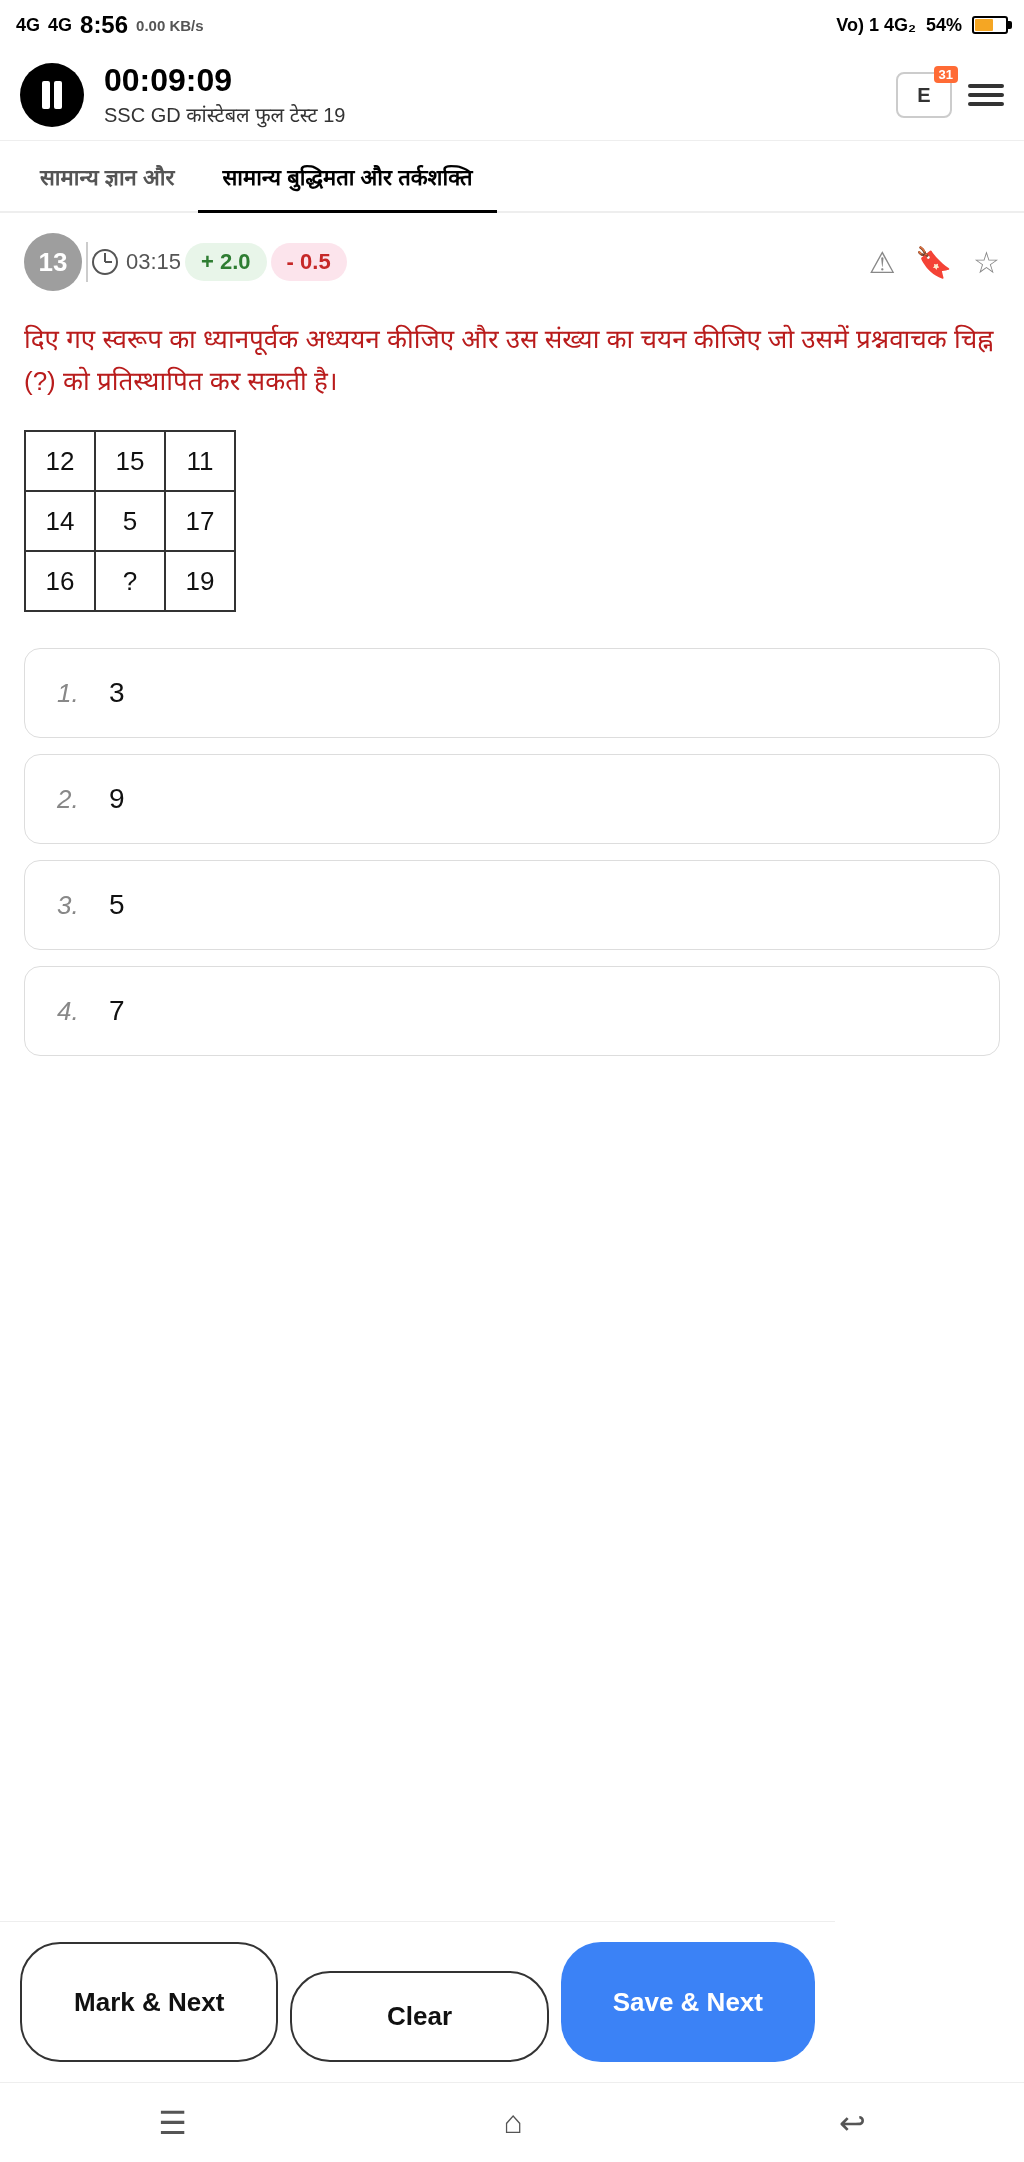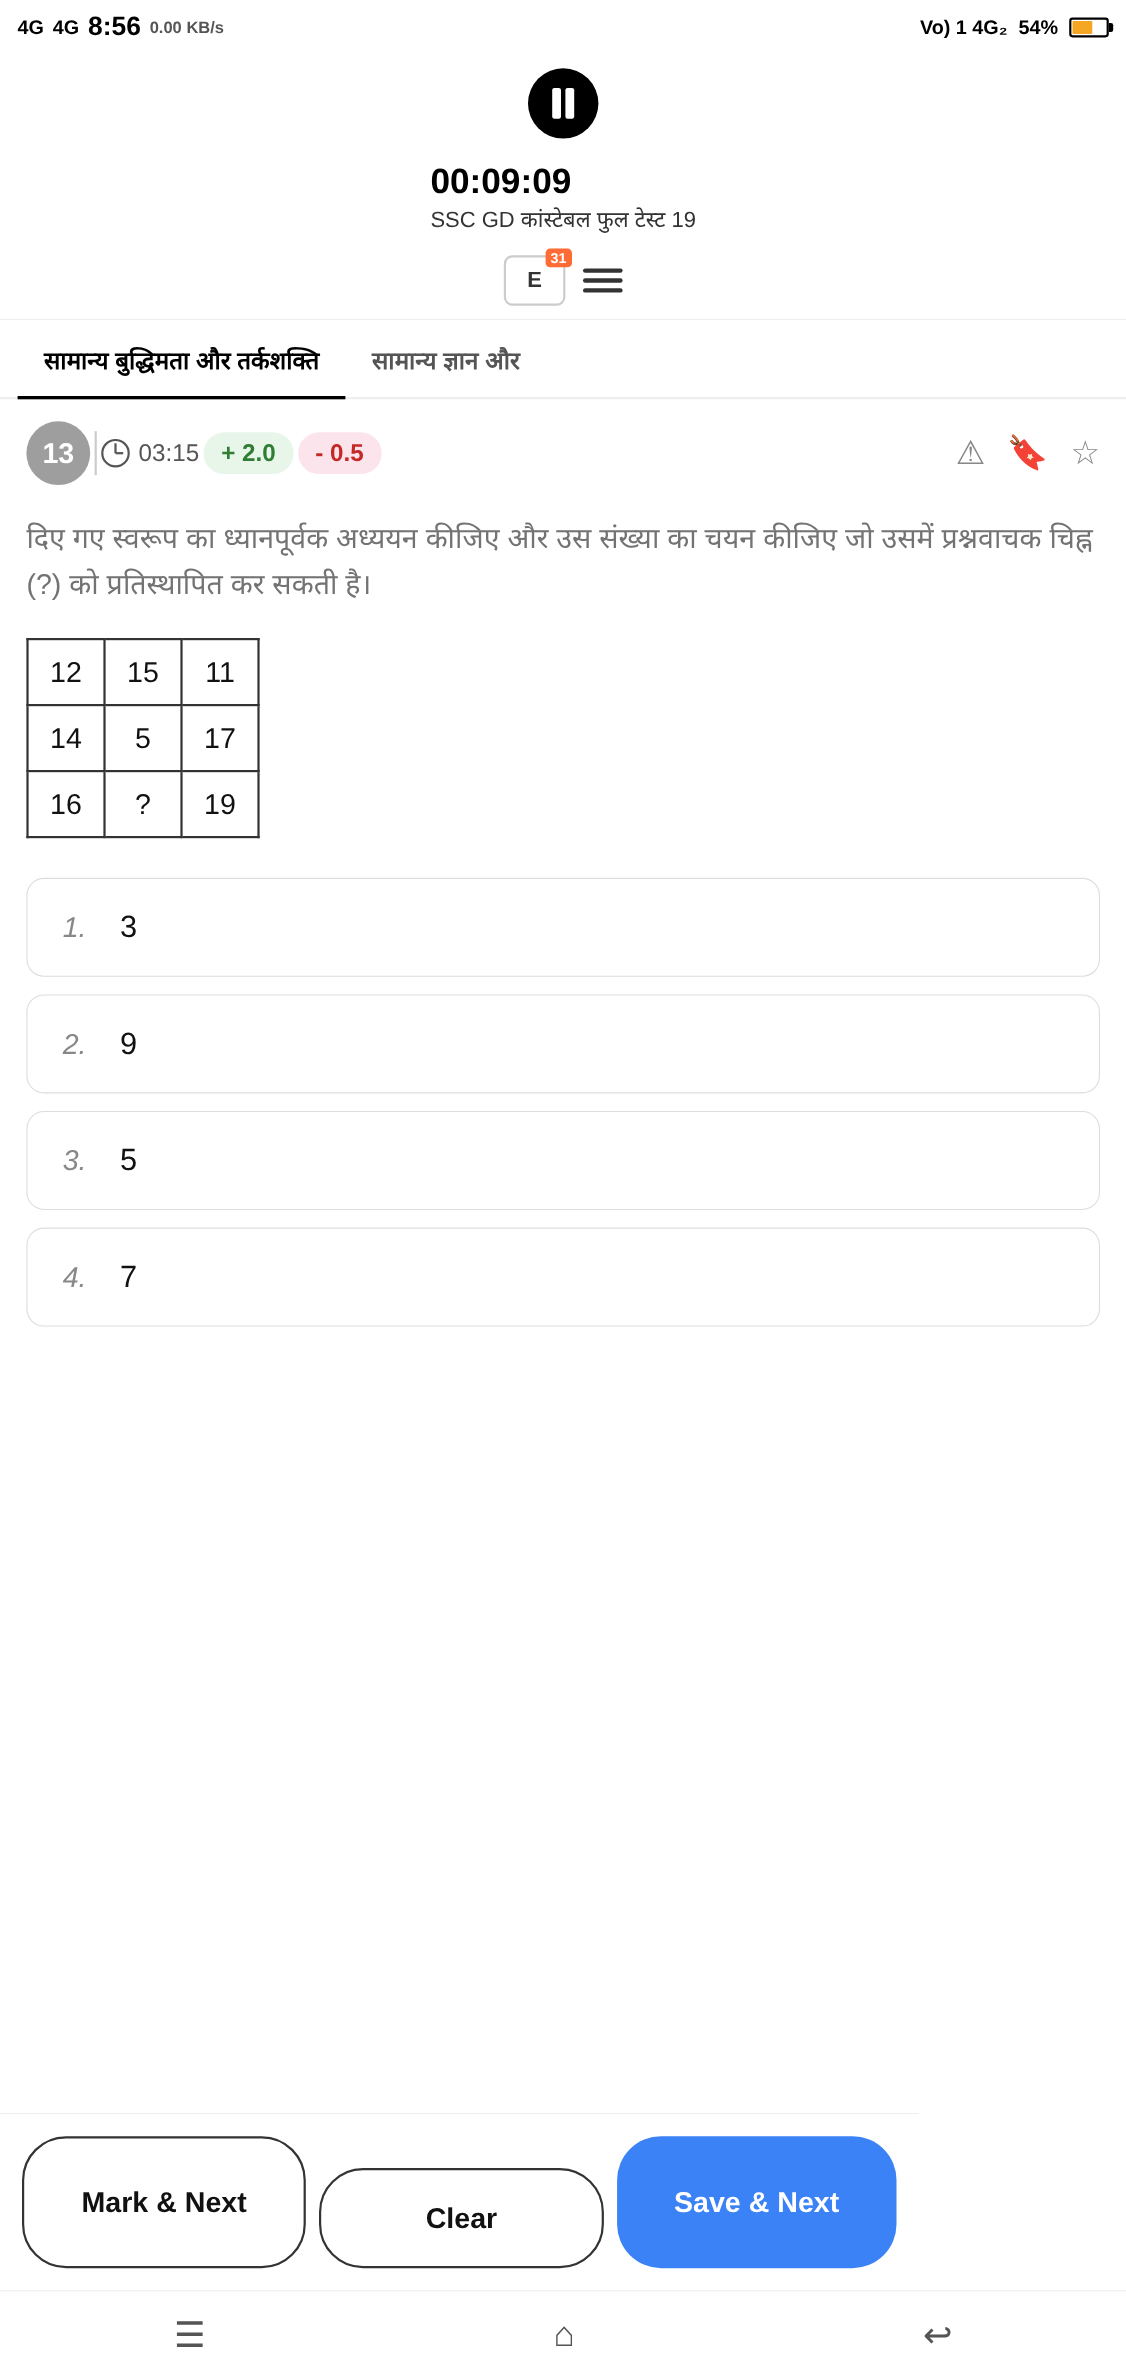--- a/index.html
+++ b/index.html
@@ -67,21 +67,20 @@
     }
 
     
     .header {
       background: #fff;
       display: flex;
       align-items: center;
       padding: 12px 20px;
       gap: 20px;
       border-bottom: 1px solid #eee;
-      flex-direction: column;
     }
     .pause-btn {
       width: 64px;
       height: 64px;
       border-radius: 50%;
       background: #000;
       display: flex;
       align-items: center;
       justify-content: center;
       flex-shrink: 0;
@@ -277,21 +276,21 @@
     .meta-icon {
       font-size: 30px;
       color: #888;
       cursor: pointer;
     }
 
     
     .question-text {
       font-size: 26px;
       line-height: 1.6;
-      color: #737373;
+      color: #b91c1c;
       margin-bottom: 28px;
     }
 
     
     .matrix-table {
       border-collapse: collapse;
       margin-bottom: 36px;
     }
     .matrix-table td {
       border: 2px solid #333;
@@ -440,25 +439,25 @@
     </div>
     <div class="menu-icon">
       <span></span>
       <span></span>
       <span></span>
     </div>
   </div>
 </div>
 
 <div class="tab-bar">
+  <div class="tab-item">
+    <span>सामान्य ज्ञान और</span>
+  </div>
   <div class="tab-item active">
     <span>सामान्य बुद्धिमता और तर्कशक्ति</span>
-  </div>
-  <div class="tab-item">
-    <span>सामान्य ज्ञान और</span>
   </div>
 </div>
 
 <div class="content-scroll">
   <div class="question-area">
 
     <div class="question-meta">
       <div class="question-number">13</div>
       <div class="divider-v"></div>
       <div class="timer-badge">

